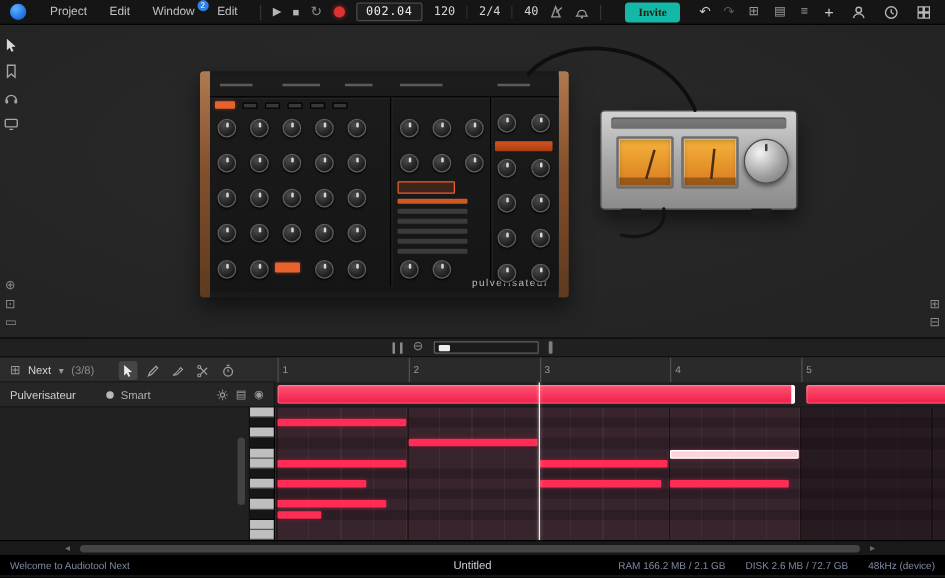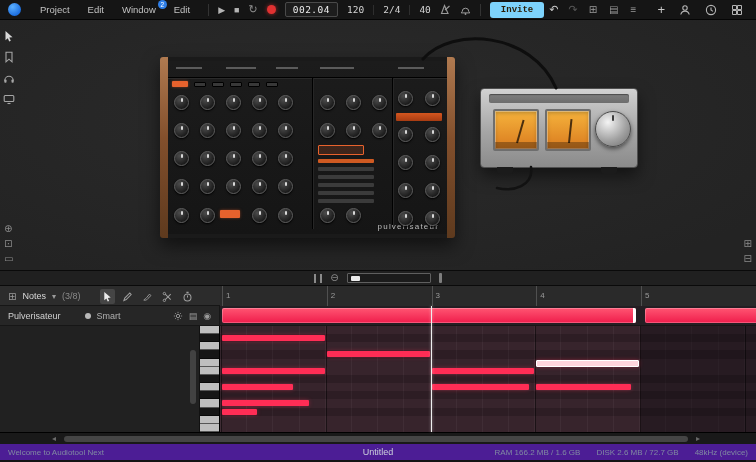--- a/index.html
+++ b/index.html
@@ -13,21 +13,21 @@
   .menu{padding:0 9px;color:#c2c2c2;position:relative;line-height:20px}
   .badge{position:absolute;top:0px;right:-2px;width:9px;height:9px;border-radius:50%;background:#2f7fe8;color:#fff;font-size:6.5px;line-height:9px;text-align:center}
   .sep{width:1px;height:12px;background:#333;margin:0 9px;flex:0 0 auto}
   .transport{display:flex;align-items:center;gap:9px}
   .t-glyph{color:#b5b5b5;font-size:9px}
   .t-glyph.loop{font-size:11px;color:#8d8d8d}
   .rec-dot{width:9px;height:9px;border-radius:50%;background:#e03131;box-shadow:0 0 4px rgba(224,49,49,.7)}
   .time-display{border:1px solid #4a4a4a;background:#1d1d1d;color:#ececec;font-family:"DejaVu Sans Mono",monospace;font-size:9.5px;letter-spacing:.5px;padding:1px 7px;border-radius:2px}
   .tnum{color:#d4d4d4;font-family:"DejaVu Sans Mono",monospace;font-size:9.5px}
   .mini-sep{width:1px;height:10px;background:#2e2e2e}
-  .invite{background:#7dd3fc;color:#2a1d05;font-size:9px;font-weight:bold;padding:3px 11px;border-radius:3px;border:none;margin:0 0;font-family:Liberation Mono, monospace}
+  .invite{background:#14b8a6;color:#2a1d05;font-size:9px;font-weight:bold;padding:3px 11px;border-radius:3px;border:none;margin:0 10px;font-family:Liberation Serif, serif}
   .hist{font-size:11px;padding:0 5px;color:#c8c8c8}
   .hist.disabled{color:#565656}
   .wicon{font-size:10px;color:#9a9a9a;padding:0 6px}
   .grow{flex:1}
   .ricon{padding:0 7px;color:#b5b5b5;display:flex;align-items:center}
   .plus{font-size:13px;color:#c8c8c8;line-height:18px}
 
   
   .canvas{position:absolute;left:0;top:20px;width:756px;height:250px;background:radial-gradient(ellipse at 45% 40%,#2b2b2b,#232323 85%)}
   .toolcol{position:absolute;left:0;top:4px;width:18px;display:flex;flex-direction:column;align-items:center;gap:9px;padding-top:6px}
@@ -112,21 +112,21 @@
   .barline{position:absolute;top:0;width:1px;height:100%;background:rgba(0,0,0,.5);z-index:1}
   .note{position:absolute;height:6px;background:#ff2d55;border-radius:1px;z-index:4;box-shadow:0 0 4px rgba(255,45,85,.35)}
   .note.sel{background:#ffd4dc;border:1px solid #fff;height:7px}
   .playhead{position:absolute;left:431px;top:306px;width:1px;height:126px;background:#efefef;box-shadow:0 0 3px rgba(255,255,255,.6);z-index:9}
 
   
   .hscroll{position:absolute;left:0;top:432px;width:756px;height:12px;background:#191919;border-top:1px solid #000}
   .hthumb{position:absolute;left:64px;top:3px;width:624px;height:6px;background:#454545;border-radius:3px}
   .harrow{position:absolute;top:0;color:#6a6a6a;font-size:8px;line-height:12px}
   .ha-l{left:52px}.ha-r{right:56px}
-  .status{position:absolute;left:0;top:444px;width:756px;height:16px;background:#4c1d95;display:flex;align-items:center;font-size:8px;color:#808aa2;padding:0 8px}
+  .status{position:absolute;left:0;top:444px;width:756px;height:16px;background:#000000;display:flex;align-items:center;font-size:8px;color:#808aa2;padding:0 8px}
   .status-title{position:absolute;left:50%;transform:translateX(-50%);color:#ccd1dc;font-size:9px}
   .status-right{margin-left:auto;display:flex;gap:16px}
   svg{display:block}
 </style>
 </head>
 <body>
 
 <div id="app">
 
   <header class="menubar">
@@ -324,21 +324,21 @@
     <span class="msglyph">⊖</span>
     <div class="minimap">
         <div class="mmthumb"></div>
       </div>
     <span class="mshandle"></span>
   </div>
 
   <div class="edhead">
     <div class="edtools">
       <span class="gridglyph">⊞</span>
-      <span class="snapmode">Notes</span>
+      <span class="snapmode">Next</span>
       <span class="caret">▾</span>
       <span class="snapval">(3/8)</span>
       <span class="toolicons">
         <span class="tool sel">
             <svg width="11" height="11" viewBox="0 0 12 12">
               <path d="M2.5 1 L9.5 7.2 L6.3 7.5 L7.8 10.8 L6.2 11.4 L4.8 8.2 L2.5 10.2 Z" fill="#eaeaea"></path>
             </svg>
           </span>
         <span class="tool">
             <svg width="11" height="11" viewBox="0 0 12 12">
@@ -446,19 +446,19 @@
   <div class="hscroll">
     <span class="harrow ha-l">◂</span>
     <div class="hthumb"></div>
     <span class="harrow ha-r">▸</span>
   </div>
 
   <div class="status">
     <span>Welcome to Audiotool Next</span>
     <span class="status-title">Untitled</span>
     <span class="status-right">
-      <span>RAM 166.2 MB / 1.6 GB</span>
+      <span>RAM 166.2 MB / 2.1 GB</span>
       <span>DISK 2.6 MB / 72.7 GB</span>
       <span>48kHz (device)</span>
     </span>
   </div>
 
 </div>
 
 </body></html>

